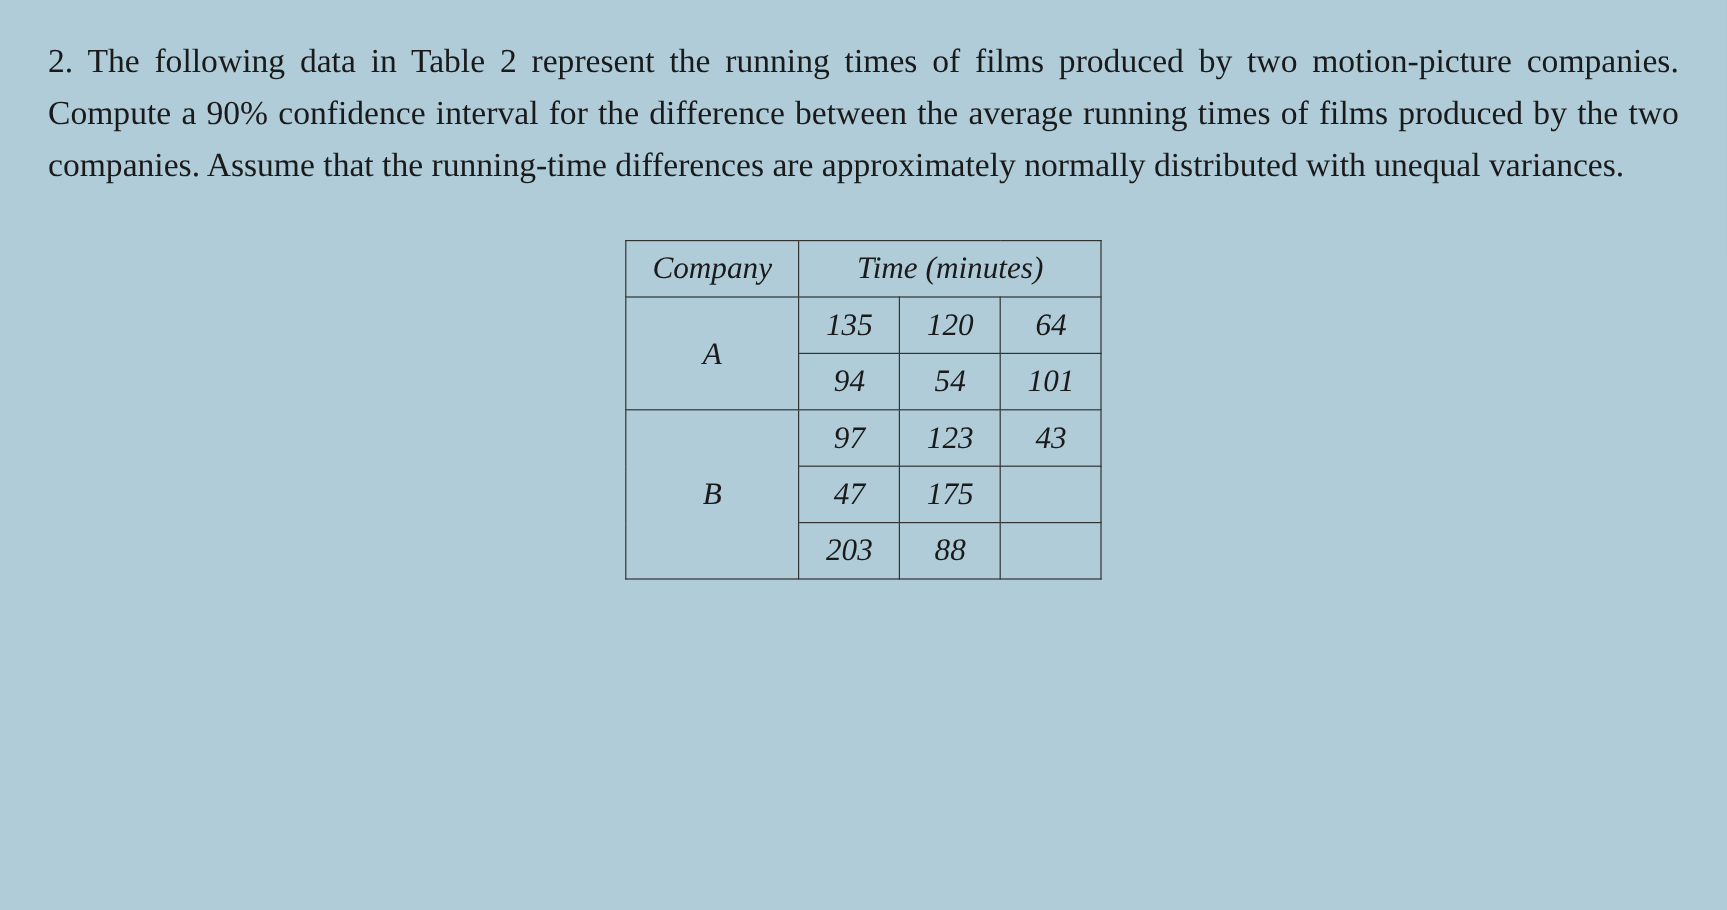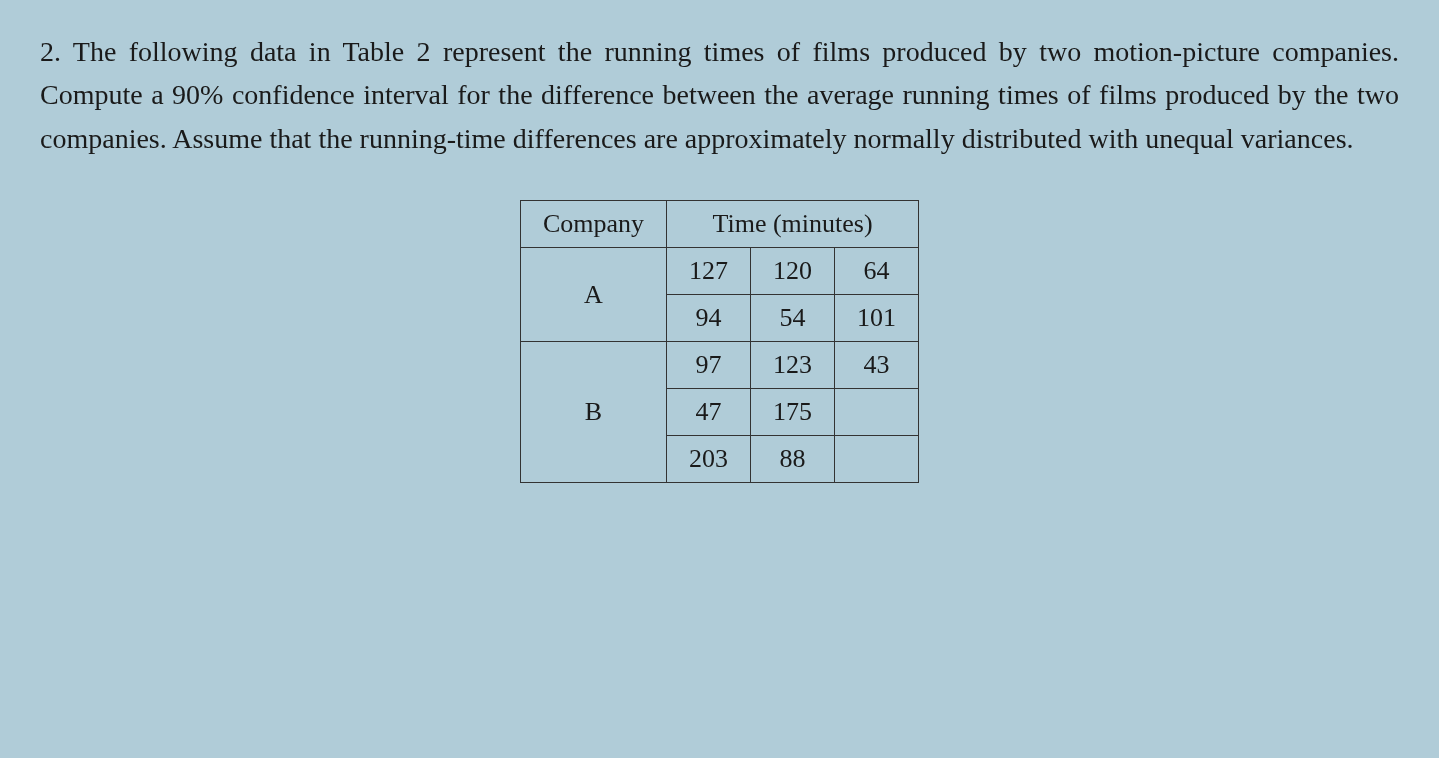--- a/index.html
+++ b/index.html
@@ -39,20 +39,21 @@
     .question-number {
       font-size: 28px;
       color: #1a1a1a;
     }
 
     .table-wrapper {
       display: flex;
       justify-content: center;
       width: 100%;
       margin-top: 10px;
+      font-style: italic;
     }
 
     .data-table {
       border-collapse: collapse;
       background-color: #b0ccd8;
       font-size: 26px;
       color: #1a1a1a;
     }
 
     .data-table th,
@@ -90,21 +91,21 @@
     <table class="data-table">
       <thead>
         <tr>
           <th class="header-company">Company</th>
           <th colspan="3" class="header-time">Time (minutes)</th>
         </tr>
       </thead>
       <tbody>
         <tr>
           <td rowspan="2">A</td>
-          <td>127</td>
+          <td>135</td>
           <td>120</td>
           <td>64</td>
         </tr>
         <tr>
           <td>94</td>
           <td>54</td>
           <td>101</td>
         </tr>
         <tr>
           <td rowspan="3">B</td>

